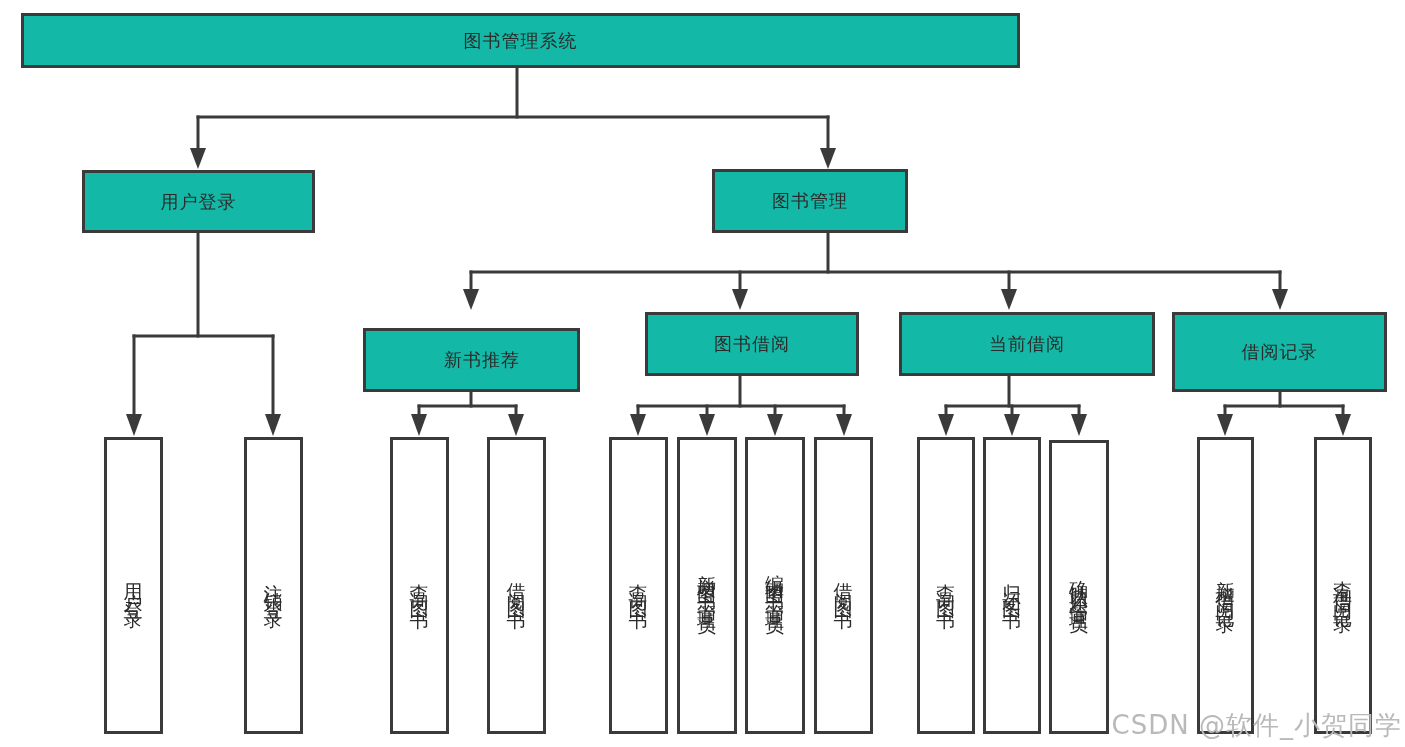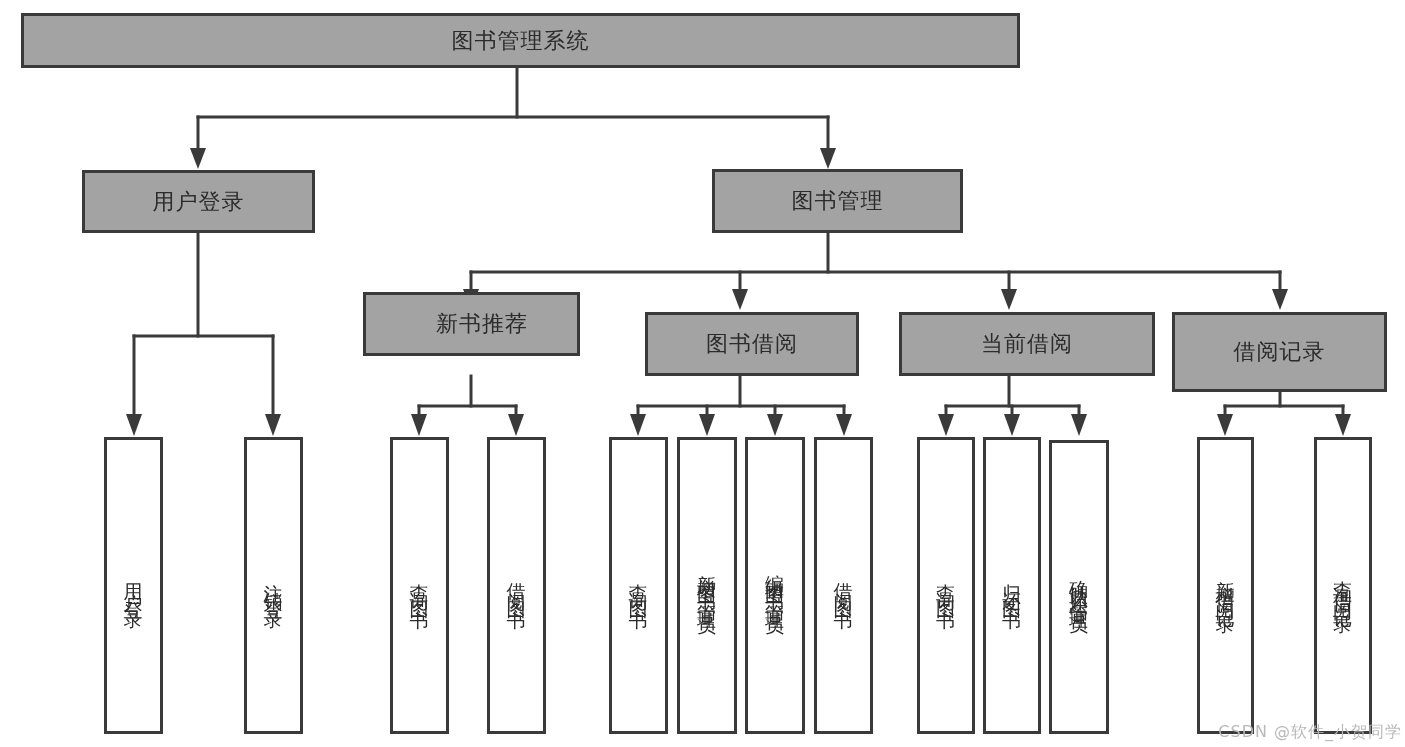--- a/index.html
+++ b/index.html
@@ -19,24 +19,24 @@
   .connectors{
     position:absolute;left:0;top:0;width:1405px;height:747px;
     pointer-events:none;
   }
   .connectors line{stroke:var(--line);stroke-width:3;stroke-linecap:square;}
   .connectors polygon{fill:var(--line);}
   .hbox{
     position:absolute;
     box-sizing:border-box;
     border:3px solid var(--line);
-    background:#a3a3a3;
+    background:#14b8a6;
     display:flex;align-items:center;justify-content:center;
     color:var(--text);
-    font-size:22px;
+    font-size:18px;
     letter-spacing:1px;
     white-space:nowrap;
   }
   .vbox{
     position:absolute;
     box-sizing:border-box;
     border:3px solid var(--line);
     background:#fff;
     display:flex;align-items:center;justify-content:center;
     color:var(--text);
@@ -45,21 +45,21 @@
     writing-mode:vertical-rl;
     text-orientation:mixed;
     font-size:19px;
     letter-spacing:9px;
     line-height:1;
     white-space:nowrap;
   }
   .watermark{
     position:absolute;
     right:3px;bottom:4px;
-    font-size:16px;
+    font-size:26px;
     color:var(--watermark);
     letter-spacing:1px;
     white-space:nowrap;
   }
 </style>
 </head>
 <body>
 
 <div class="canvas">
 
@@ -121,23 +121,23 @@
     <line x1="1225" y1="406" x2="1343" y2="406"></line>
     <line x1="1225" y1="406" x2="1225" y2="415"></line>
     <polygon points="1217,414 1233,414 1225,436"></polygon>
     <line x1="1343" y1="406" x2="1343" y2="415"></line>
     <polygon points="1335,414 1351,414 1343,436"></polygon>
   </svg>
 
   <div class="hbox" style="left:21px;top:13px;width:999px;height:55px;">图书管理系统</div>
 
   <div class="hbox" style="left:82px;top:170px;width:233px;height:63px;">用户登录</div>
-  <div class="hbox" style="left:712px;top:169px;width:251px;height:64px;">图书管理</div>
+  <div class="hbox" style="left:712px;top:169px;width:196px;height:64px;">图书管理</div>
 
-  <div class="hbox" style="left:363px;top:292px;width:217px;height:64px;padding-left:21px;">新书推荐</div>
+  <div class="hbox" style="left:363px;top:328px;width:217px;height:64px;padding-left:21px;">新书推荐</div>
   <div class="hbox" style="left:633px;top:312px;width:214px;height:64px;margin-left:12px;">图书借阅</div>
   <div class="hbox" style="left:899px;top:312px;width:256px;height:64px;">当前借阅</div>
   <div class="hbox" style="left:1172px;top:312px;width:215px;height:80px;">借阅记录</div>
 
   <div class="vbox" style="left:104px;top:437px;width:59px;height:297px;">
     <span class="vtext">用户登录</span>
   </div>
   <div class="vbox" style="left:244px;top:437px;width:59px;height:297px;">
     <span class="vtext">注销登录</span>
   </div>

